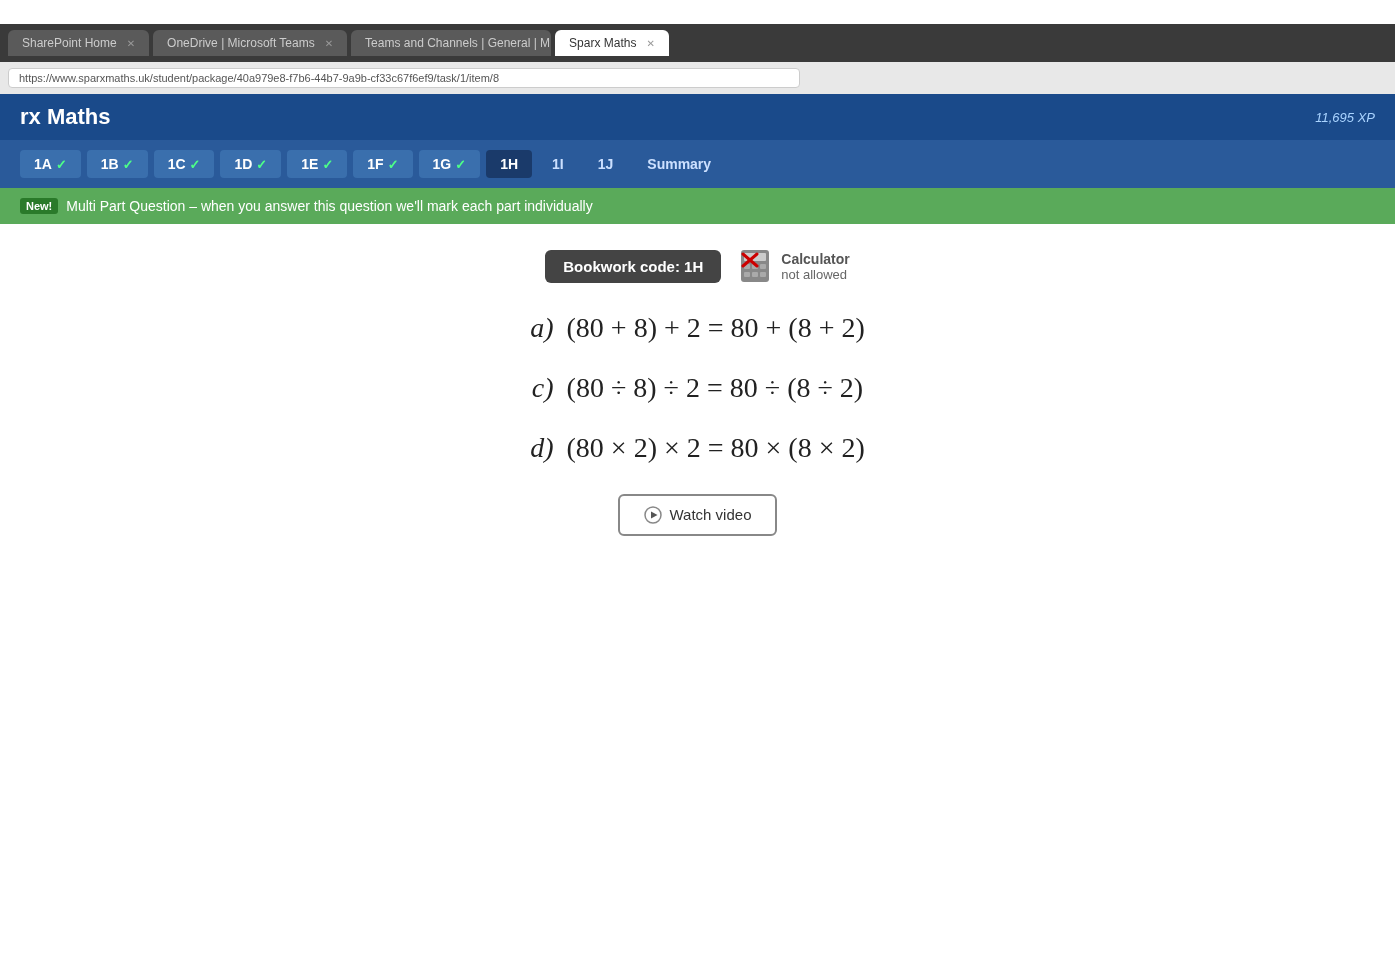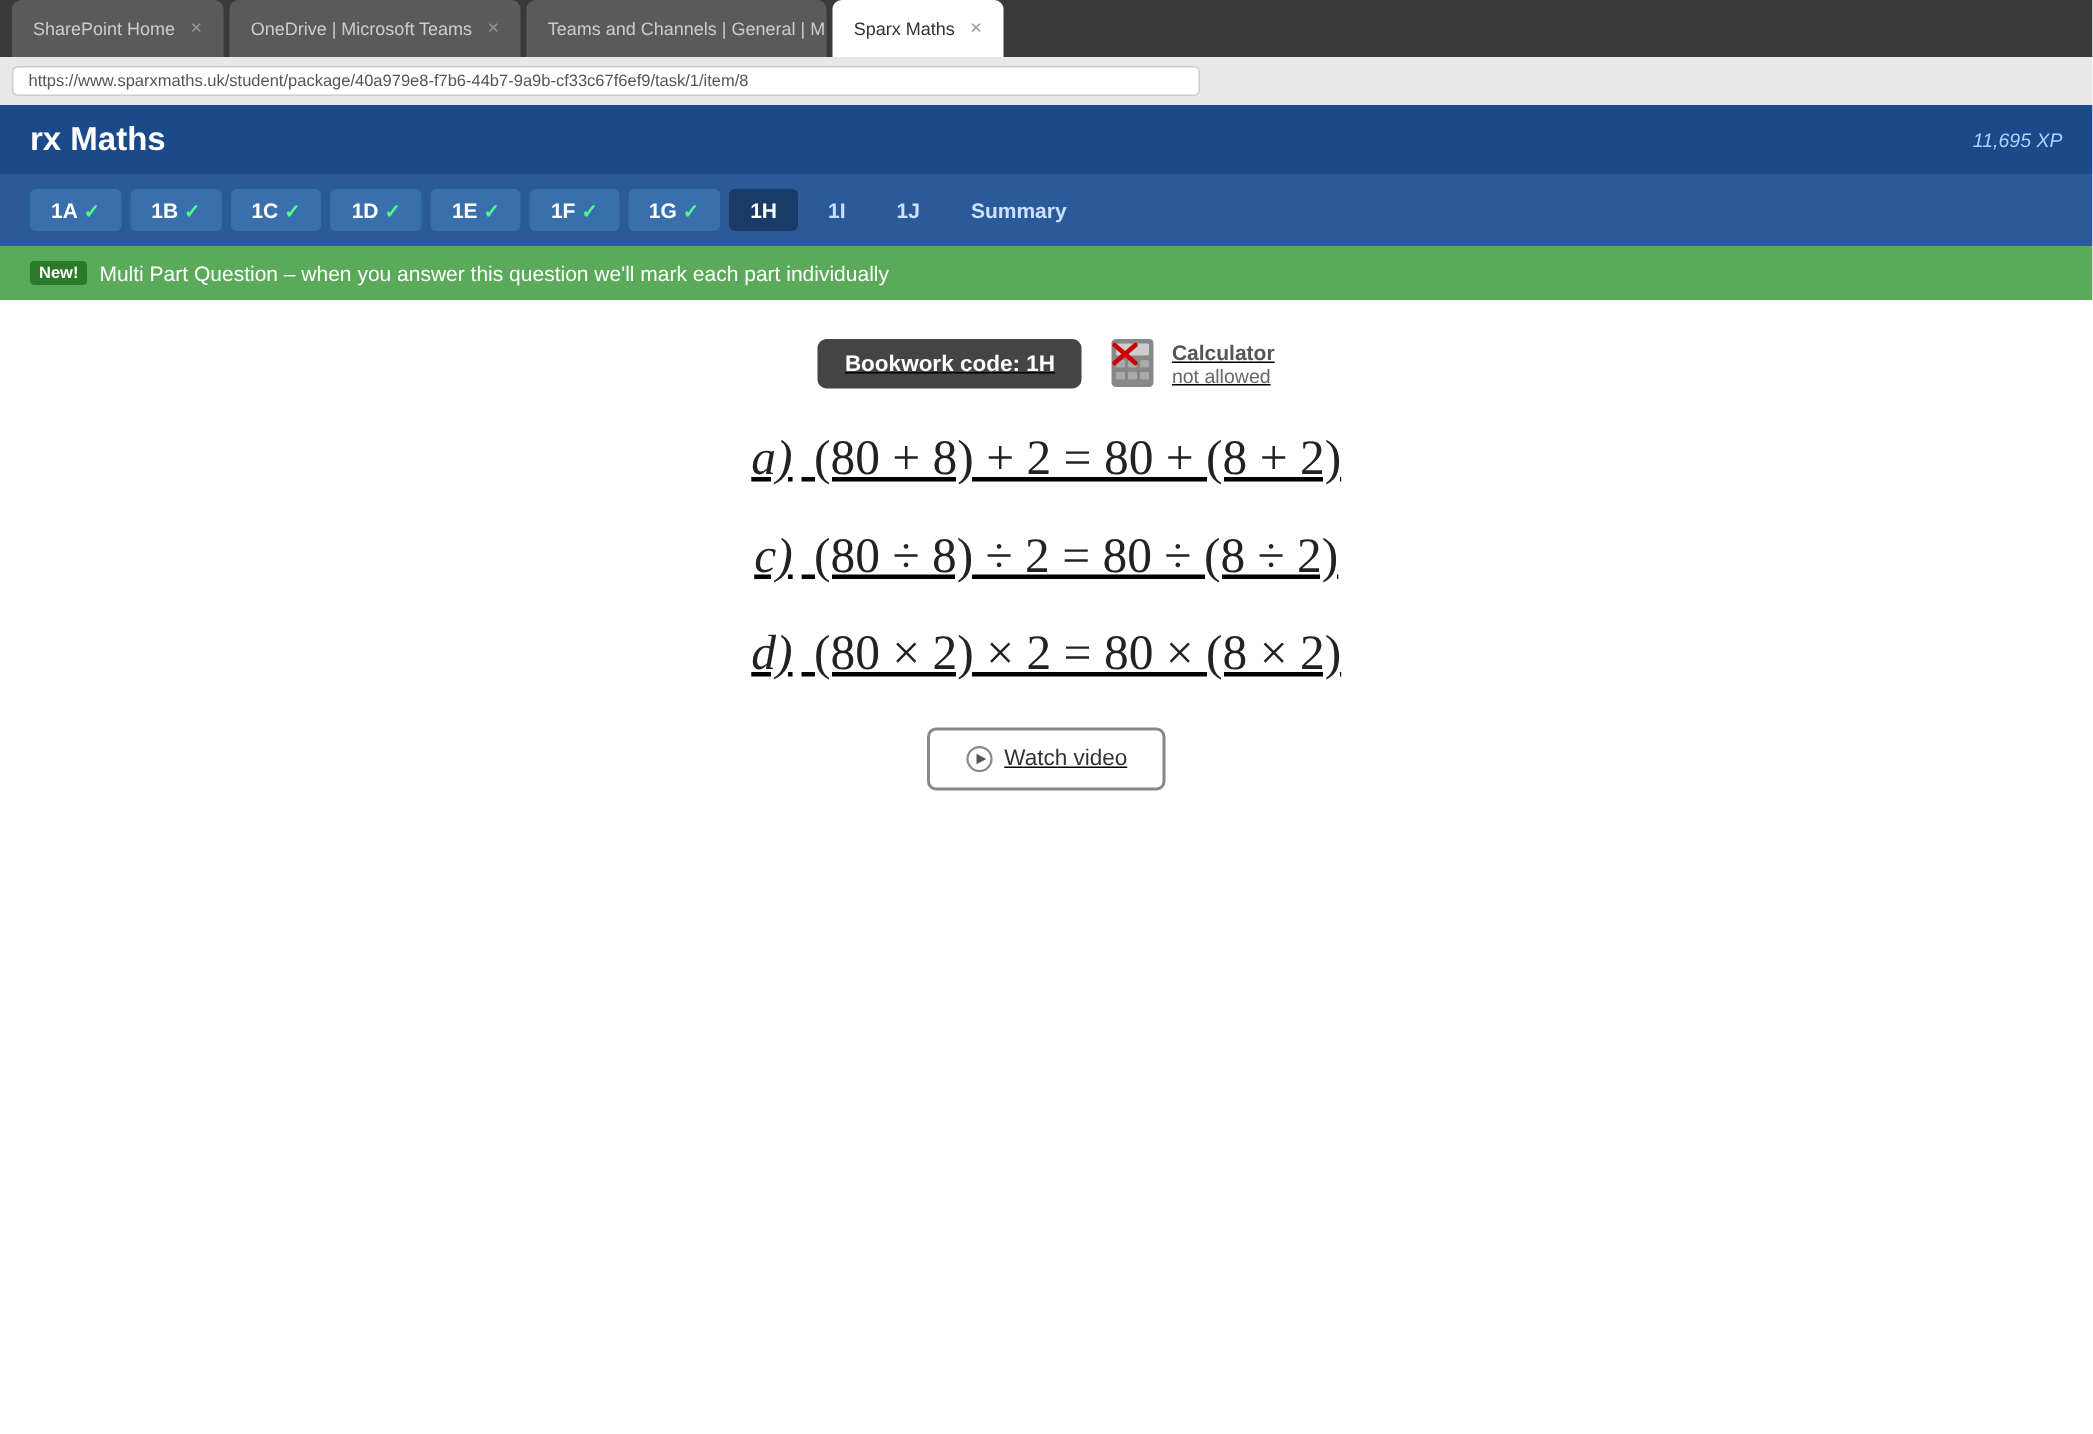--- a/index.html
+++ b/index.html
@@ -1,19 +1,19 @@
 <!DOCTYPE html>
 <html><head>
   <meta charset="utf-8">
   <style>
     * { margin: 0; padding: 0; box-sizing: border-box; }
     body { font-family: Arial, sans-serif; background: #fff; width: 1395px; min-height: 956px; overflow-x: hidden; }
 
     
-    .browser-chrome { background: #3a3a3a; height: 38px; display: flex; padding: 0 8px; gap: 4px; }
+    .browser-chrome { background: #3a3a3a; height: 38px; display: flex; align-items: center; padding: 0 8px; gap: 4px; margin-top: 24px; }
     .browser-tab { background: #5a5a5a; color: #ccc; font-size: 12px; padding: 6px 14px; border-radius: 6px 6px 0 0; display: flex; align-items: center; gap: 6px; max-width: 200px; white-space: nowrap; overflow: hidden; }
     .browser-tab.active { background: #fff; color: #333; }
     .tab-close { color: #999; font-size: 10px; cursor: pointer; margin-left: 4px; }
 
     
     .nav-bar { background: #e8e8e8; height: 32px; display: flex; align-items: center; padding: 0 8px; }
     .url-bar { background: #fff; border: 1px solid #ccc; border-radius: 4px; padding: 3px 10px; font-size: 11px; color: #555; width: 792px; }
 
     
     .sparx-header { background: #1a4a8a; color: #fff; padding: 10px 20px; display: flex; align-items: center; justify-content: space-between; }
@@ -28,33 +28,33 @@
     .tab-item.inactive { background: transparent; color: #cce0ff; }
     .tab-item.summary { background: transparent; color: #cce0ff; }
     .check-mark { color: #4dff88; font-size: 13px; }
 
     
     .green-banner { background: #5aaa5a; padding: 10px 20px; display: flex; align-items: center; gap: 8px; }
     .new-badge { background: #2a7a2a; color: #fff; font-size: 11px; font-weight: bold; padding: 2px 6px; border-radius: 3px; }
     .green-banner-text { color: #fff; font-size: 14px; }
 
     
-    .main-content { padding: 24px 40px; background: #fff; text-decoration: underline; }
+    .main-content { padding: 24px 40px; background: #fff; }
 
     
     .bookwork-row { display: flex; align-items: center; gap: 16px; justify-content: center; margin-bottom: 28px; }
     .bookwork-badge { background: #444; color: #fff; padding: 8px 18px; border-radius: 6px; font-size: 15px; font-weight: 600; }
     .calculator-info { display: flex; align-items: center; gap: 8px; font-size: 13px; color: #555; }
 
     
     .question-title { font-size: 32px; font-weight: 600; color: #222; text-align: center; margin-bottom: 36px; line-height: 1.4; }
 
     
     .math-statements { display: flex; flex-direction: column; gap: 28px; align-items: center; }
-    .math-row { font-size: 33px; color: #222; text-align: center; font-family: 'Times New Roman', serif; }
+    .math-row { font-size: 28px; color: #222; text-align: center; font-family: 'Times New Roman', serif; }
     .math-label { font-style: italic; margin-right: 6px; }
 
     
     .bottom-area { display: flex; justify-content: center; margin-top: 30px; }
     .watch-video-btn { background: #fff; border: 2px solid #888; border-radius: 6px; padding: 10px 24px; font-size: 15px; color: #333; cursor: pointer; display: flex; align-items: flex-start; gap: 8px; }
 
     
     .calc-icon-wrapper { position: relative; display: inline-flex; align-items: center; justify-content: center; }
     .calc-svg { width: 36px; height: 36px; }
   </style>

